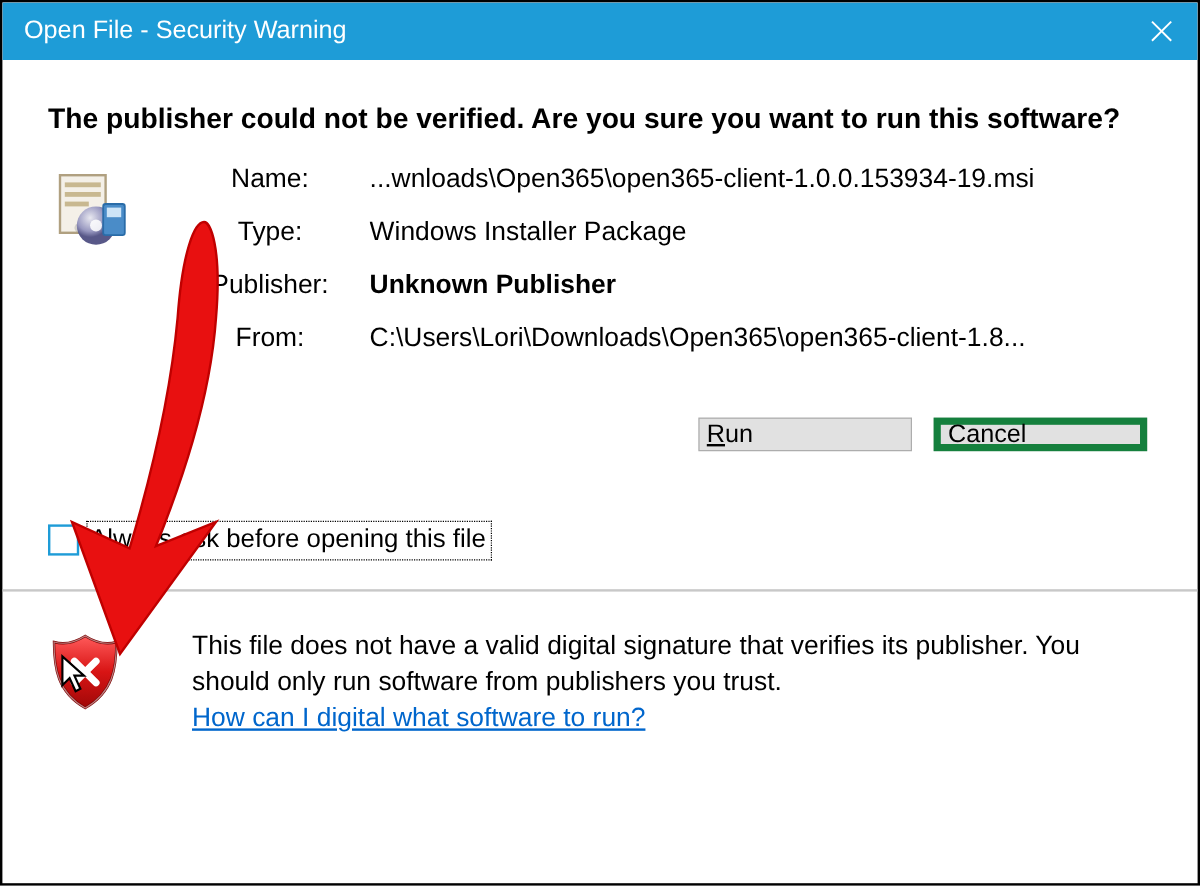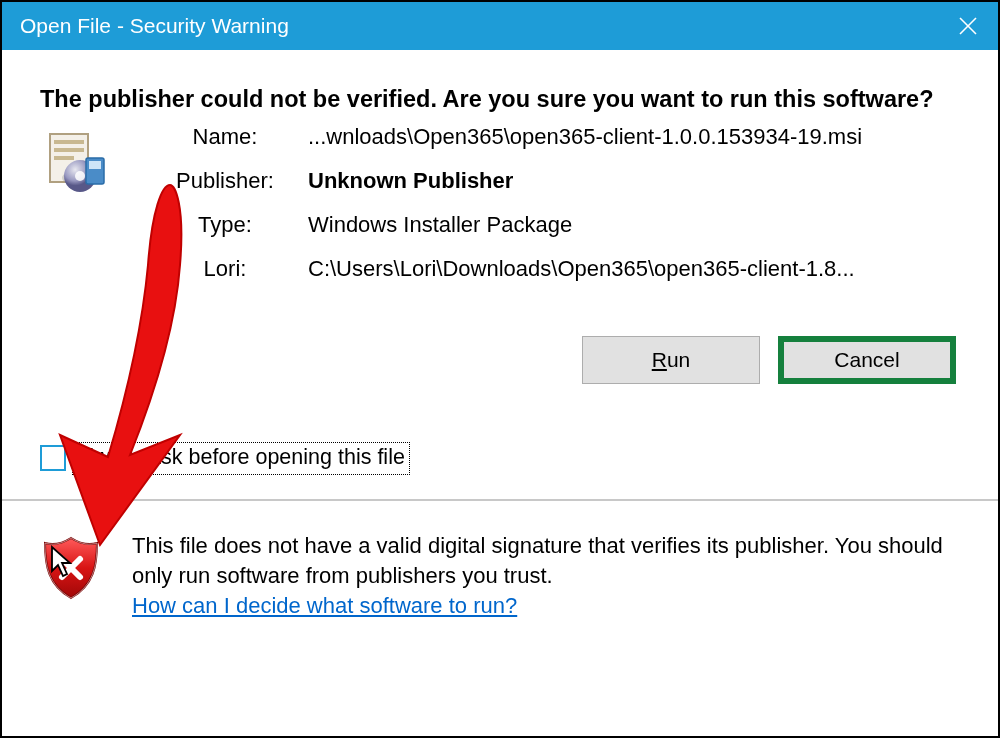--- a/index.html
+++ b/index.html
@@ -36,21 +36,21 @@
   }
   .content {
     padding: 34px 38px 0 38px;
     position: relative;
   }
   .heading {
     font-size: 23.5px;
     font-weight: 700;
     color: #000;
     line-height: 1.35;
-    margin-bottom: 8px;
+    margin-bottom: 20px;
   }
   .row-area {
     display: flex;
   }
   .icon-col {
     width: 120px;
     flex-shrink: 0;
     padding-top: 4px;
   }
   .info-grid {
@@ -78,29 +78,28 @@
   .info-value.bold { font-weight: 700; }
   .buttons {
     display: flex;
     justify-content: flex-end;
     gap: 18px;
     margin-top: 36px;
     padding-right: 4px;
   }
   .btn {
     min-width: 178px;
-    height: 48px;
+    height: 28px;
     font-size: 21px;
     font-family: inherit;
     background: #e1e1e1;
     border: 1px solid #adadad;
     cursor: pointer;
     display:flex;
     align-items:center;
-    justify-content:center;
   }
   .btn.primary {
     border: 6px solid #15803d;
   }
   .underline-key { text-decoration: underline; }
   .checkbox-row {
     margin-top: 58px;
     display: flex;
     align-items: center;
     gap: 6px;
@@ -121,21 +120,21 @@
     line-height: 1.35;
   }
   .divider {
     border: none;
     border-top: 2px solid #c8c8c8;
     margin: 24px 0 0 0;
   }
   .footer {
     display: flex;
     padding: 30px 38px 0 38px;
-    gap: 12px;
+    gap: 40px;
   }
   .shield-col {
     width: 80px;
     flex-shrink: 0;
     padding-top: 4px;
   }
   .footer-text {
     font-size: 22px;
     line-height: 1.38;
   }
@@ -197,29 +196,29 @@
         <rect x="49" y="33" width="12" height="8" fill="#cde4f7"></rect>
       </svg>
     </div>
 
     <div class="info-grid">
       <div class="info-row">
         <div class="info-label">Name:</div>
         <div class="info-value">...wnloads\Open365\open365-client-1.0.0.153934-19.msi</div>
       </div>
       <div class="info-row">
+        <div class="info-label">Type:</div>
+        <div class="info-value">Windows Installer Package</div>
+      </div>
+      <div class="info-row">
         <div class="info-label">Publisher:</div>
         <div class="info-value bold">Unknown Publisher</div>
       </div>
       <div class="info-row">
-        <div class="info-label">Type:</div>
-        <div class="info-value">Windows Installer Package</div>
-      </div>
-      <div class="info-row">
-        <div class="info-label">Lori:</div>
+        <div class="info-label">From:</div>
         <div class="info-value">C:\Users\Lori\Downloads\Open365\open365-client-1.8...</div>
       </div>
     </div>
   </div>
 
   <div class="buttons">
     <button class="btn">
       <span><span class="underline-key">R</span><span>un</span></span>
     </button>
     <button class="btn primary">
@@ -263,15 +262,15 @@
         </linearGradient>
       </defs>
       <path d="M31 3 C 20 10, 12 10, 5 8 C 5 30, 8 50, 31 63 C 54 50, 57 30, 57 8 C 50 10, 42 10, 31 3 Z" fill="url(#sg)" stroke="#7a0000" stroke-width="2"></path>
       <path d="M31 3 C 20 10, 12 10, 5 8 C 5 30, 8 50, 31 63 C 54 50, 57 30, 57 8 C 50 10, 42 10, 31 3 Z" fill="none" stroke="#fff" stroke-width="1" opacity="0.5"></path>
       <line x1="22" y1="24" x2="40" y2="42" stroke="#fff" stroke-width="6" stroke-linecap="round"></line>
       <line x1="40" y1="24" x2="22" y2="42" stroke="#fff" stroke-width="6" stroke-linecap="round"></line>
     </svg>
   </div>
   <div class="footer-text">
     <span>This file does not have a valid digital signature that verifies its publisher.  You should only run software from publishers you trust.</span><br>
-    <span class="link">How can I decide what software to run?</span>
+    <span class="link">How can I digital what software to run?</span>
   </div>
 </div>
 
 </body></html>

